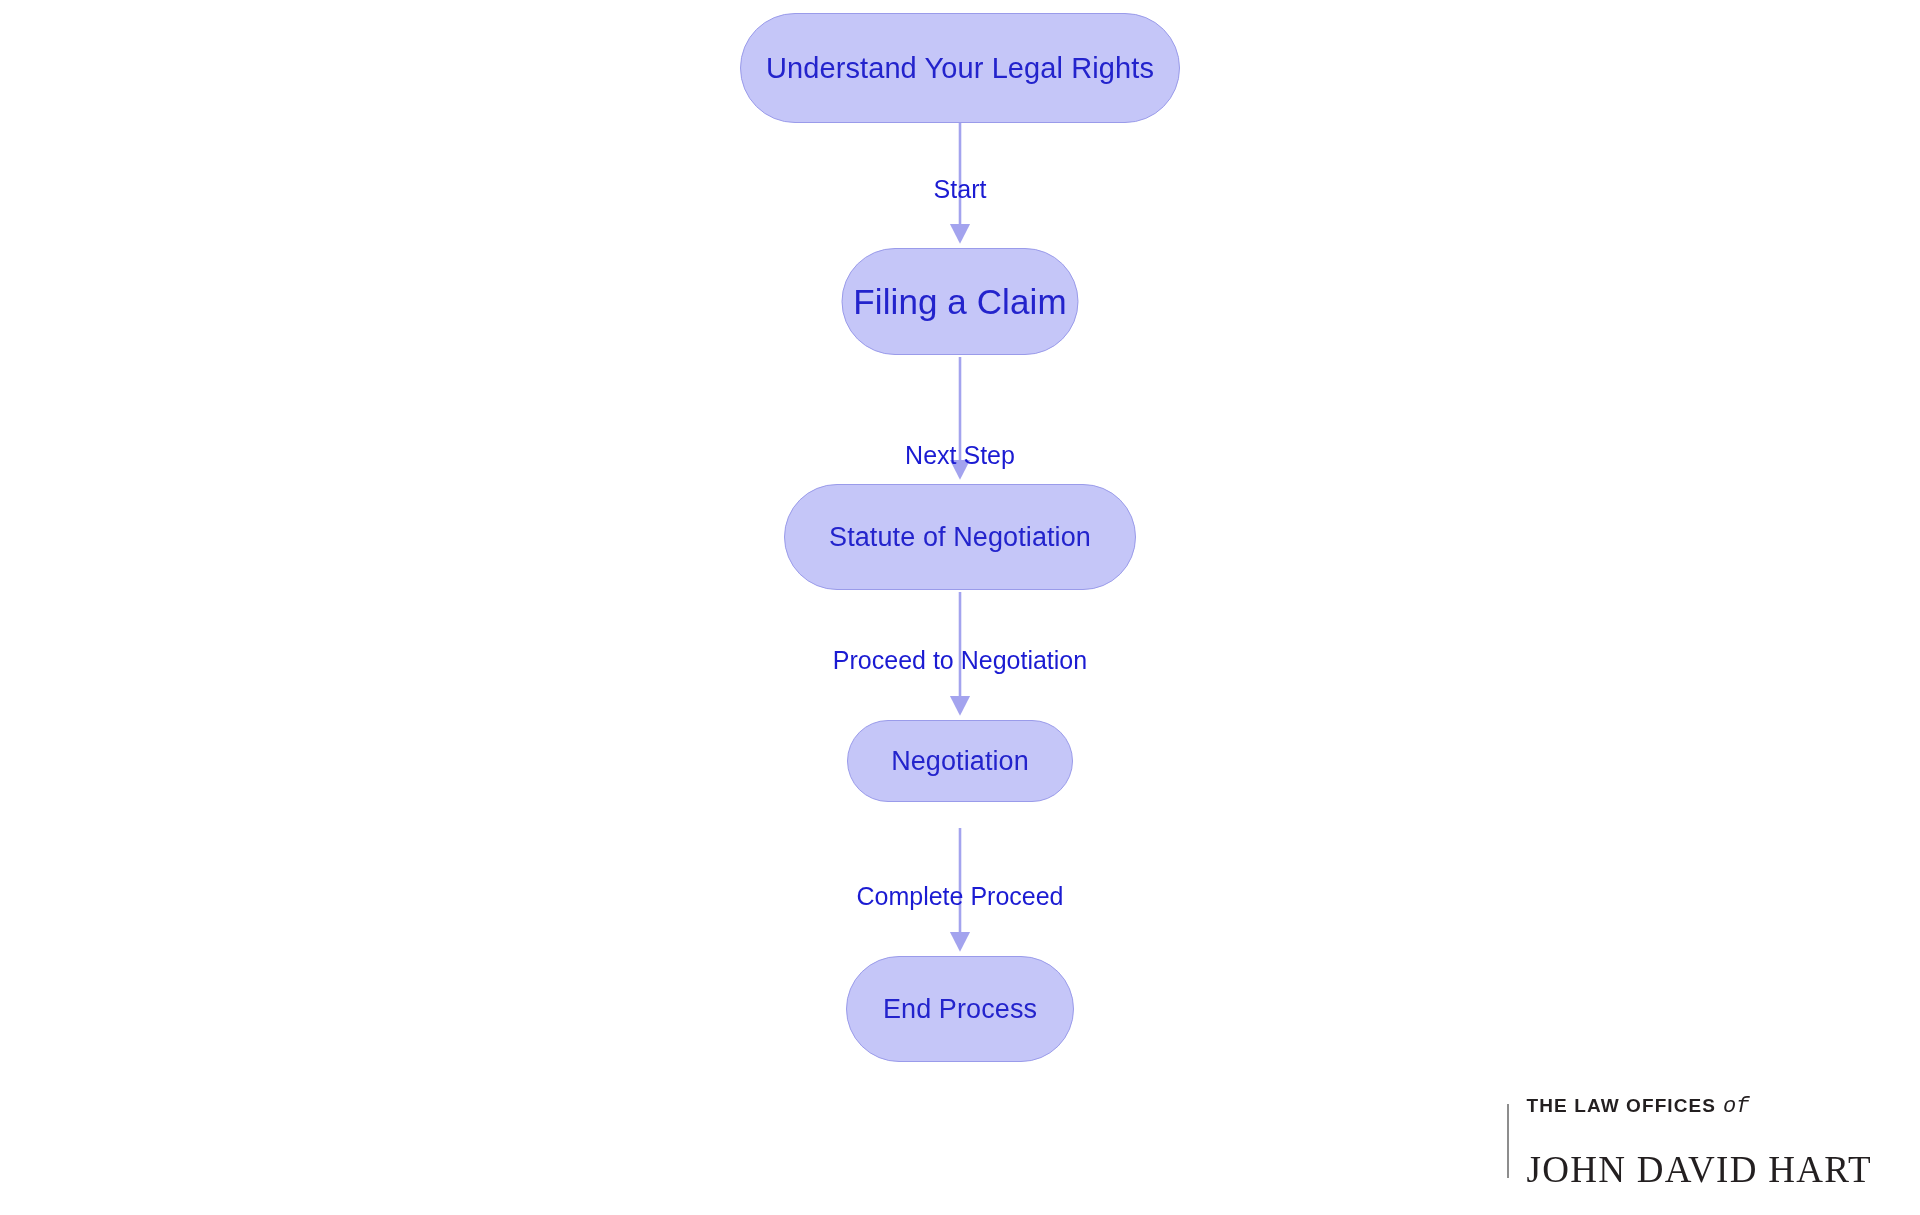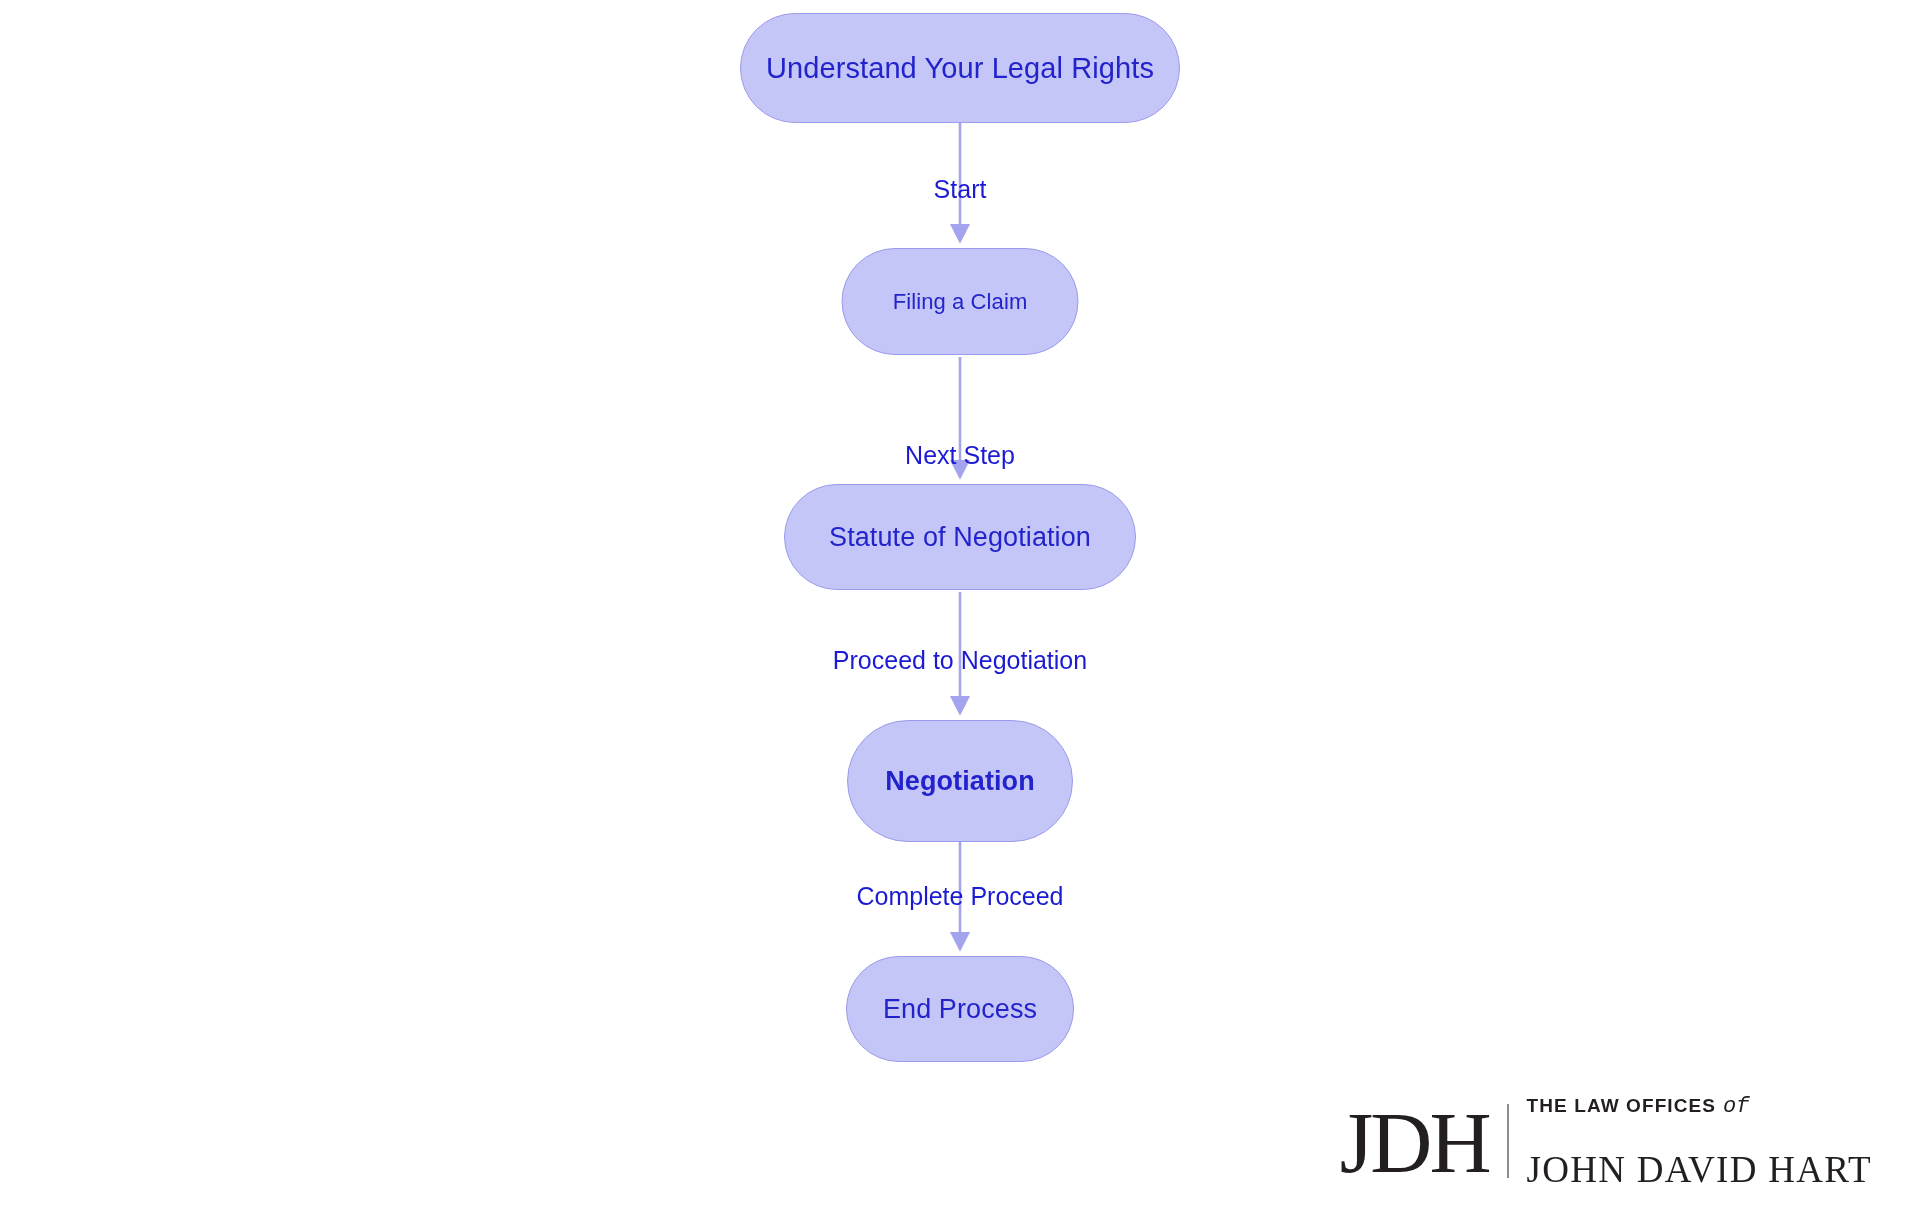--- a/index.html
+++ b/index.html
@@ -151,48 +151,47 @@
 
       <line x1="960" y1="592" x2="960" y2="712" stroke="#a3a3ee" stroke-width="2.6" marker-end="url(#arrowhead)"></line>
 
       <line x1="960" y1="828" x2="960" y2="948" stroke="#a3a3ee" stroke-width="2.6" marker-end="url(#arrowhead)"></line>
     </svg>
 
     <div class="node" style="left:960px; top:13px; width:440px; height:110px; font-size:29px;">
       <span class="node-label">Understand Your Legal Rights</span>
     </div>
 
-    <div class="node" style="left:960px; top:248px; width:237px; height:107px; font-size:22px;">
+    <div class="node" style="left:960px; top:248px; width:237px; height:107px; font-size:35px;">
       <span class="node-label">Filing a Claim</span>
     </div>
 
     <div class="node" style="left:960px; top:484px; width:352px; height:106px; font-size:27px;">
       <span class="node-label">Statute of Negotiation</span>
     </div>
 
-    <div class="node" style="left:960px; top:720px; width:226px; height:122px; font-size:27px;font-weight:bold;">
+    <div class="node" style="left:960px; top:720px; width:226px; height:82px; font-size:27px;">
       <span class="node-label">Negotiation</span>
     </div>
 
     <div class="node" style="left:960px; top:956px; width:228px; height:106px; font-size:27px;">
       <span class="node-label">End Process</span>
     </div>
 
     <div class="edge-label" style="left:960px; top:177px; font-size:25px;">Start</div>
 
     <div class="edge-label" style="left:960px; top:412px; font-size:25px;margin-top:31px;">Next Step</div>
 
     <div class="edge-label" style="left:960px; top:648px; font-size:25px;">Proceed to Negotiation</div>
 
     <div class="edge-label" style="left:960px; top:884px; font-size:25px;">Complete Proceed</div>
 
   </div>
 
   <div class="logo">
-    <div class="logo-mark">JDH</div>
     <div class="logo-divider"></div>
     <div class="logo-text">
       <div class="logo-line1">
         <span>THE LAW OFFICES</span>
         <span class="logo-of">of</span>
       </div>
       <div class="logo-line2">JOHN DAVID HART</div>
     </div>
   </div>
 

